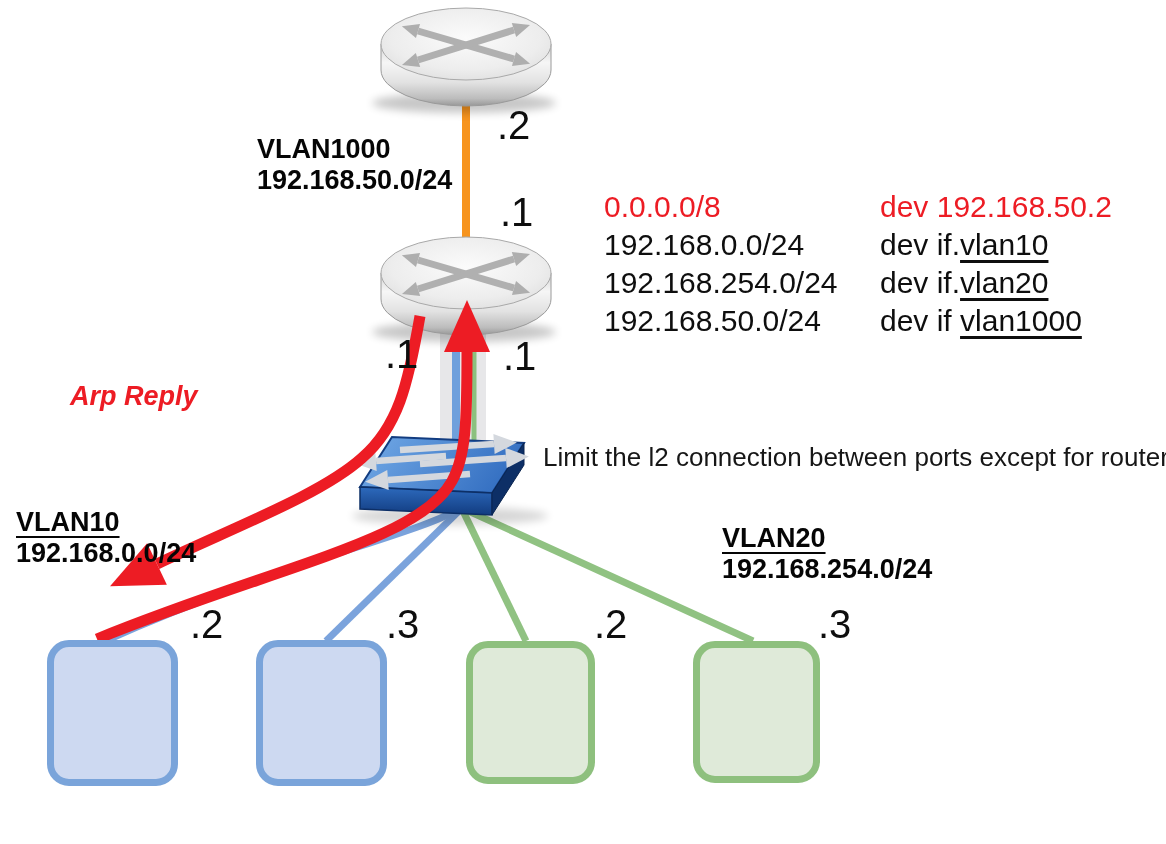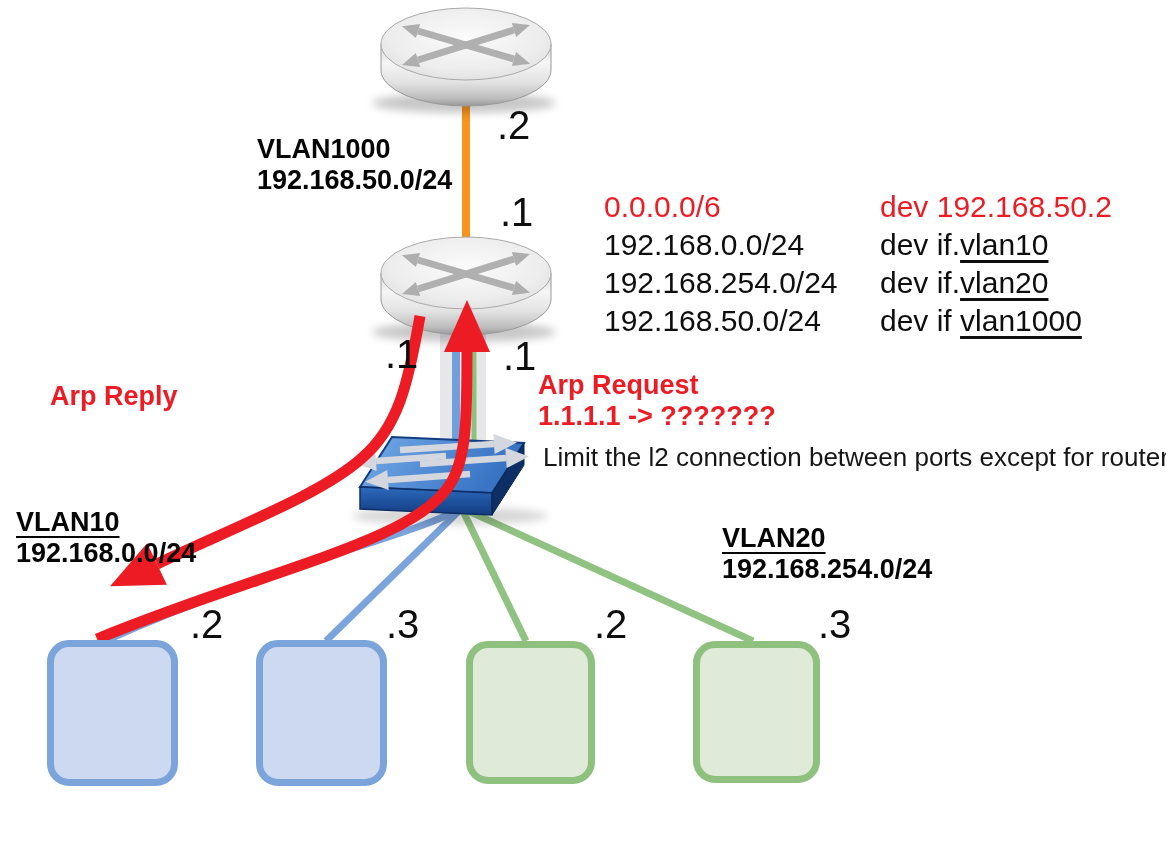--- a/index.html
+++ b/index.html
@@ -129,43 +129,39 @@
   <div class="lbl num" style="left:385px;top:331px;">.1</div>
   <div class="lbl num" style="left:503px;top:333px;">.1</div>
 
   <div class="lbl bold2" style="left:257px;top:134px;">
     <div>VLAN1000</div>
     <div>192.168.50.0/24</div>
   </div>
 
   <div class="rtable">
     <div class="rt-row rt-hot">
-      <span class="rt-dest">0.0.0.0/6</span>
+      <span class="rt-dest">0.0.0.0/8</span>
       <span class="rt-via"><span>dev 192.168.50.2</span><span class="wavy"></span></span>
     </div>
     <div class="rt-row">
       <span class="rt-dest">192.168.0.0/24</span>
       <span class="rt-via"><span>dev if.</span><span class="wavy">vlan10</span></span>
     </div>
     <div class="rt-row">
       <span class="rt-dest">192.168.254.0/24</span>
       <span class="rt-via"><span>dev if.</span><span class="wavy">vlan20</span></span>
     </div>
     <div class="rt-row">
       <span class="rt-dest">192.168.50.0/24</span>
       <span class="rt-via"><span>dev if </span><span class="wavy">vlan1000</span></span>
     </div>
   </div>
 
-  <div class="lbl bold2 red" style="left:50px;top:380px;line-height:32px;">
+  <div class="lbl bold2 red" style="left:70px;top:380px;line-height:32px;font-style:italic;">
     <div>Arp Reply</div>
-  </div>
-  <div class="lbl bold2 red" style="left:538px;top:370px;line-height:31px;">
-    <div>Arp Request</div>
-    <div>1.1.1.1 -&gt; ???????</div>
   </div>
 
   <div class="lbl note" style="left:543px;top:443px;">Limit the l2 connection between ports except for router</div>
 
   <div class="lbl bold2" style="left:16px;top:507px;">
     <div class="wavy">VLAN10</div>
     <div>192.168.0.0/24</div>
   </div>
   <div class="lbl bold2" style="left:722px;top:523px;">
     <div class="wavy">VLAN20</div>

